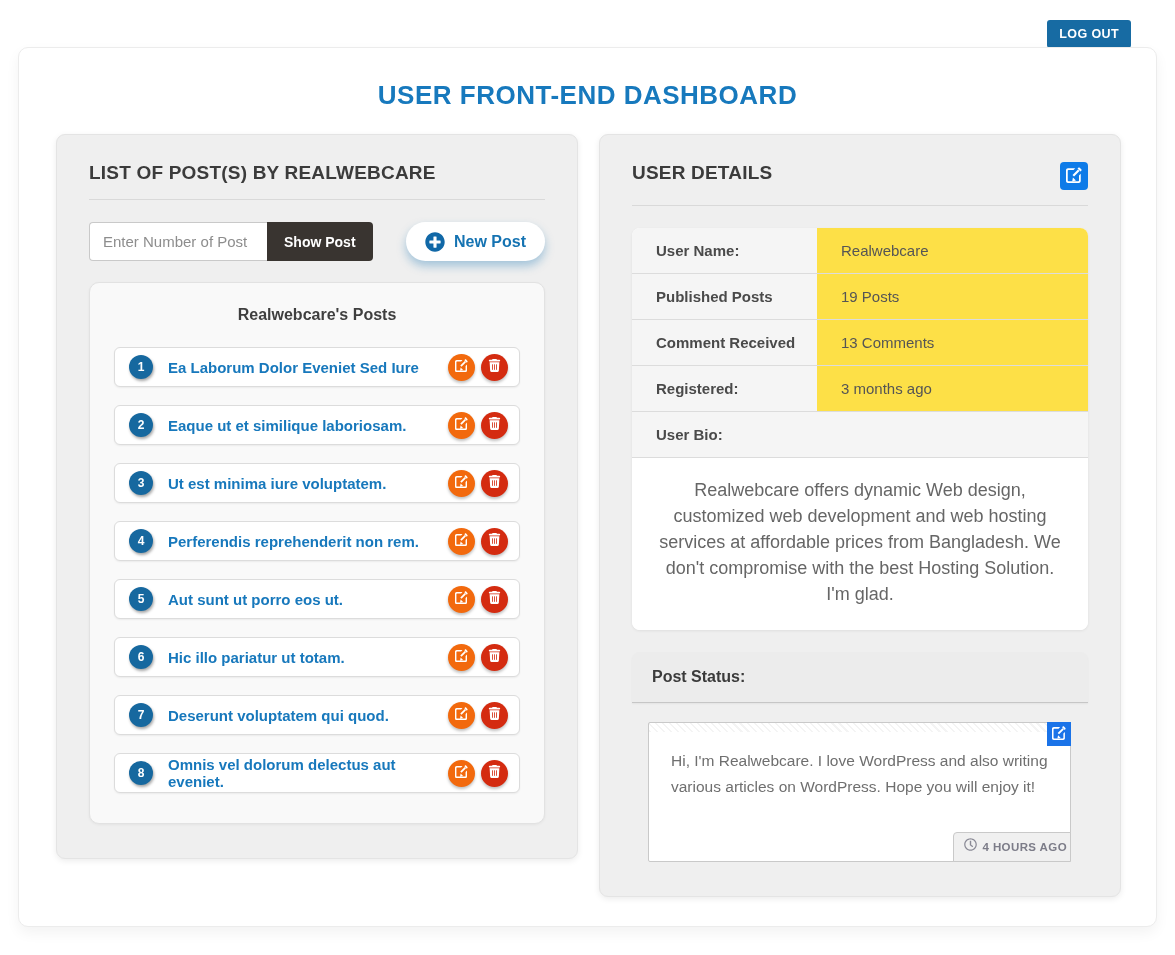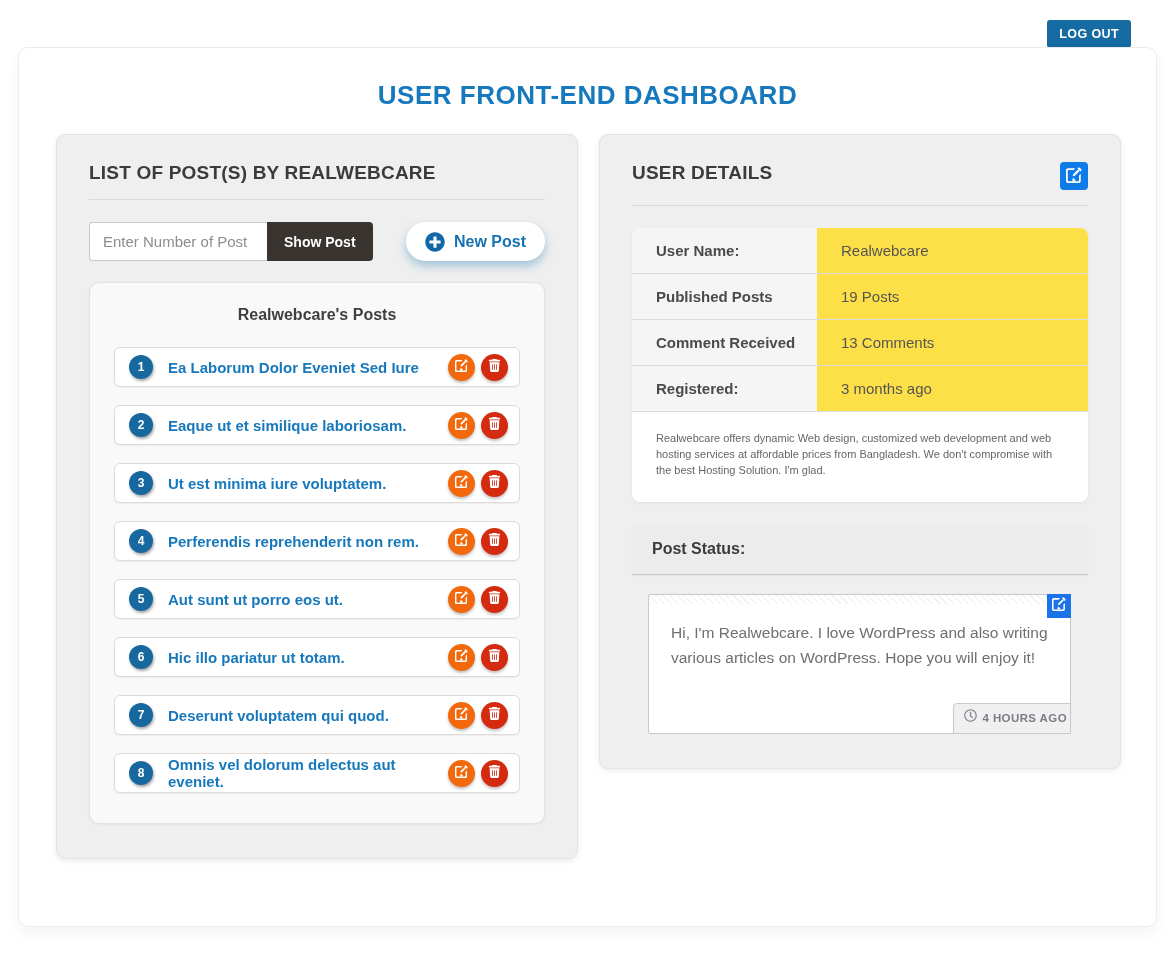--- a/index.html
+++ b/index.html
@@ -87,21 +87,21 @@
     margin-top:22px; border-radius:8px; overflow:hidden;
     box-shadow:0 1px 3px rgba(0,0,0,.07); background:#fff;
   }
   .detail-row { display:flex; border-bottom:1px solid #dcdcdc; }
   .detail-label {
     width:185px; flex:none; background:#f5f5f5; padding:14px 10px 14px 24px;
     font-weight:bold; color:#4a4a4a; font-size:15px;
   }
   .detail-value { flex:1; background:#fde047; padding:14px 10px 14px 24px; color:#555; font-size:15px; }
   .bio-label-row { background:#f5f5f5; border-bottom:1px solid #dcdcdc; padding:14px 24px; font-weight:bold; color:#4a4a4a; font-size:15px; }
-  .bio-text { background:#fff; padding:19px 24px 23px; color:#666; font-size:11px; line-height:1.45; }
+  .bio-text { background:#fff; padding:19px 24px 23px; color:#666; font-size:18px; line-height:1.45;text-align:center; }
 
   .status-bar {
     margin-top:22px; background:#ececec; border-bottom:1px solid #c6c6c6; border-radius:8px 8px 0 0;
     padding:16px 20px; font-weight:bold; color:#3b3b3b; font-size:16px;
     box-shadow:0 1px 2px rgba(0,0,0,.05);
   }
   .status-wrap { padding:19px 17px 0 16px; }
   .status-box {
     position:relative; background:#fff; border:1px solid #c9c9c9; border-radius:2px;
     height:140px; padding:25px 22px 0; color:#6f6f6f; font-size:15.5px; line-height:1.65;
@@ -356,20 +356,21 @@
             <div class="detail-row">
               <div class="detail-label">Comment Received</div>
               <div class="detail-value">13 Comments</div>
             </div>
 
             <div class="detail-row">
               <div class="detail-label">Registered:</div>
               <div class="detail-value">3 months ago</div>
             </div>
           </div>
+        <div class="bio-label-row">User Bio:</div>
         <div class="bio-text">Realwebcare offers dynamic Web design, customized web development and web hosting services at affordable prices from Bangladesh. We don't compromise with the best Hosting Solution. I'm glad.</div>
       </div>
 
       <div class="status-bar">Post Status:</div>
       <div class="status-wrap">
         <div class="status-box">
           <span>Hi, I'm Realwebcare. I love WordPress and also writing various articles on WordPress. Hope you will enjoy it!</span>
           <button class="status-edit">
             <span>
               <svg width="14" height="14" viewBox="0 0 512 512" fill="#fff">

